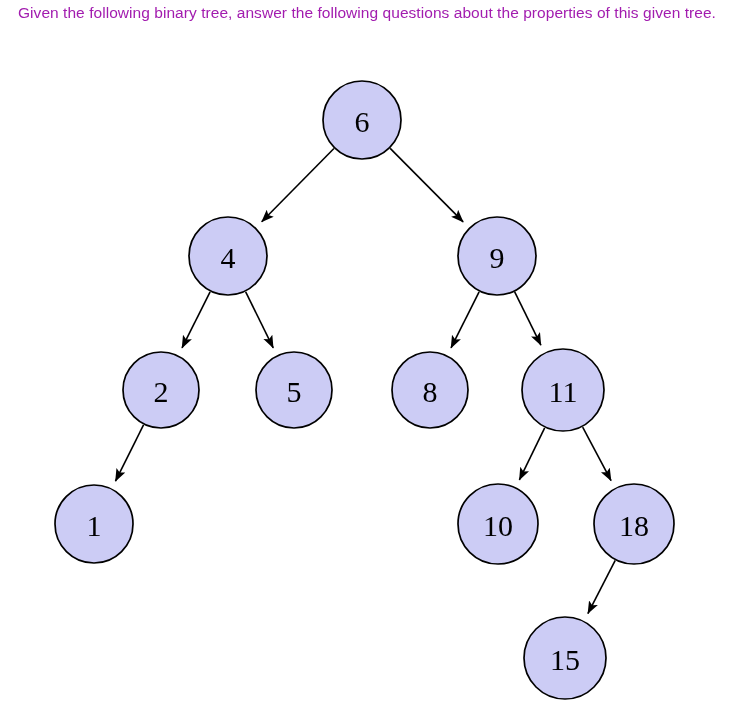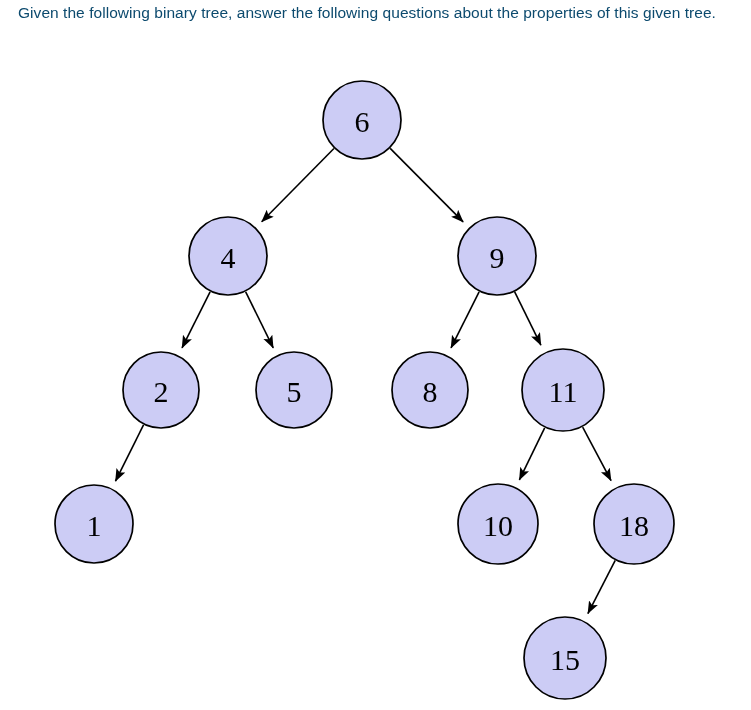--- a/index.html
+++ b/index.html
@@ -15,21 +15,21 @@
     font-family: "Liberation Sans", sans-serif;
   }
   #prompt-text {
     position: absolute;
     left: 18px;
     top: 2px;
     width: 716px;
     font-family: "Liberation Sans", sans-serif;
     font-size: 15.5px;
     line-height: 22px;
-    color: #0c4a6e;
+    color: #a21caf;
     letter-spacing: 0.05px;
   }
   #tree-figure {
     position: absolute;
     left: 0;
     top: 0;
     width: 751px;
     height: 710px;
   }
   .tree-svg {

